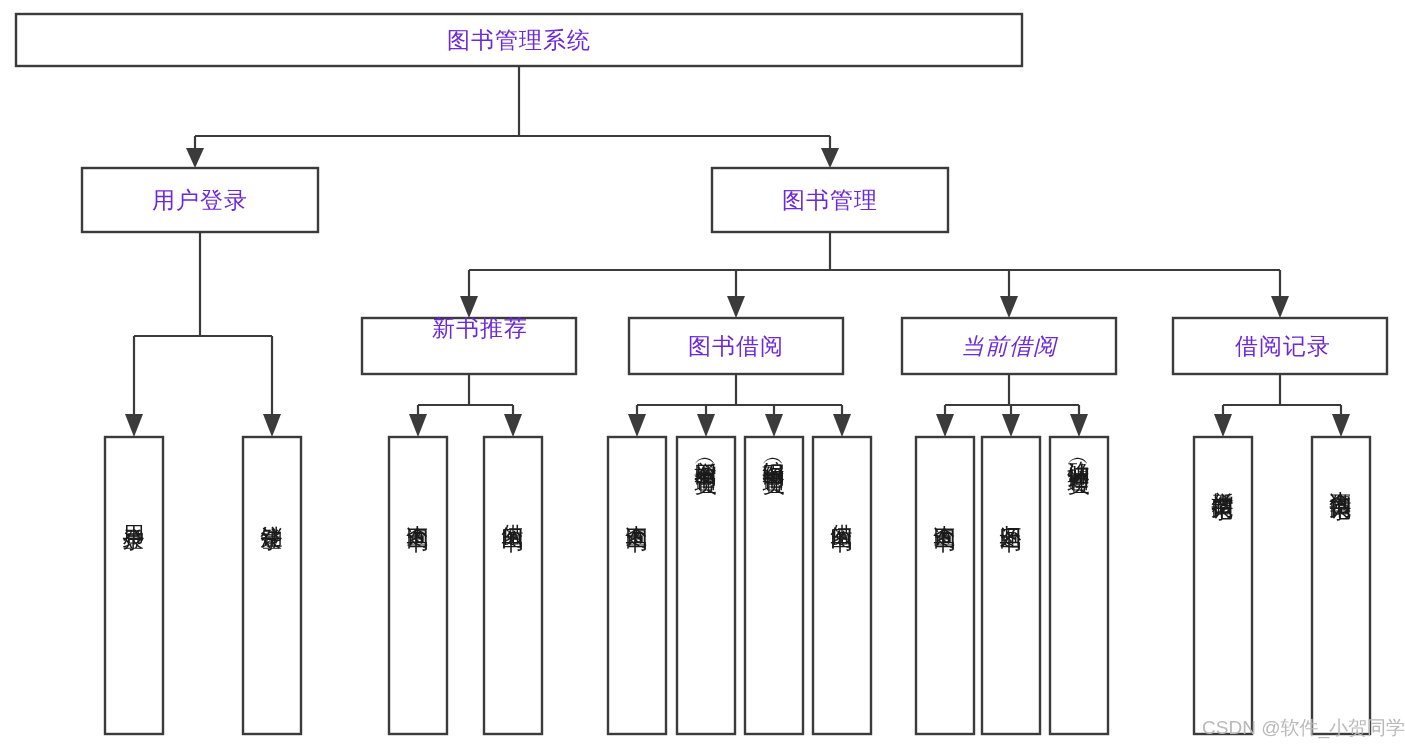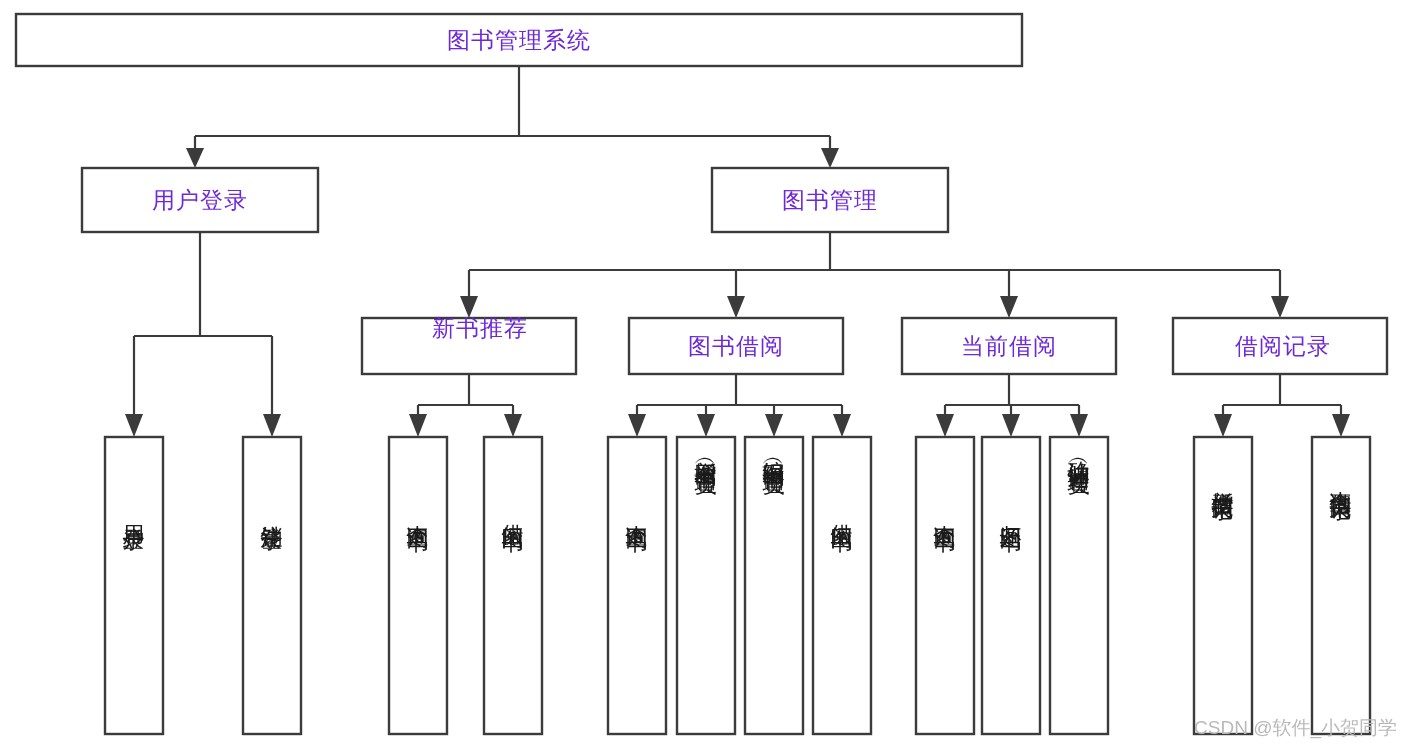--- a/index.html
+++ b/index.html
@@ -69,21 +69,21 @@
   }
   .horiz-text {
     font-family: "Liberation Sans", sans-serif;
     font-size: 23px;
     color: #6d28d9;
     letter-spacing: 1px;
     white-space: nowrap;
   }
   #watermark {
     position: absolute;
-    right: 8px;
+    right: 0;
     bottom: 6px;
     font-family: "Liberation Sans", sans-serif;
     font-size: 19px;
     color: #b9b9b9;
     white-space: nowrap;
   }
 </style>
 </head>
 <body>
 
@@ -202,21 +202,21 @@
   </div>
 
   <div class="horiz-text-holder" style="left:362px; top:300px; width:236px; height:56px;">
     <span class="horiz-text">新书推荐</span>
   </div>
 
   <div class="horiz-text-holder" style="left:629px; top:318px; width:214px; height:56px;">
     <span class="horiz-text">图书借阅</span>
   </div>
 
-  <div class="horiz-text-holder" style="left:902px; top:318px; width:214px; height:56px;">
+  <div class="horiz-text-holder" style="left:902px; top:318px; width:214px; height:56px;font-style:italic;">
     <span class="horiz-text">当前借阅</span>
   </div>
 
   <div class="horiz-text-holder" style="left:1173px; top:318px; width:220px; height:56px;">
     <span class="horiz-text">借阅记录</span>
   </div>
 
   <div class="vert-text-holder" style="left:105px; top:437px; width:58px; height:297px; padding-top:70px;">
     <span class="vert-text">用户登录</span>
   </div>

